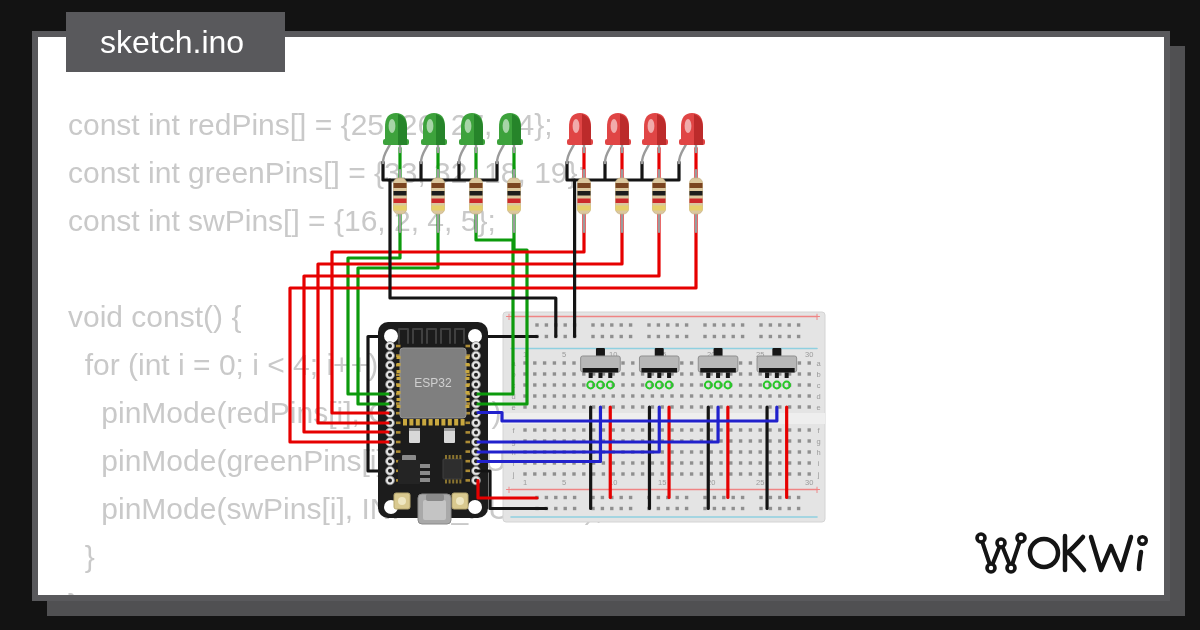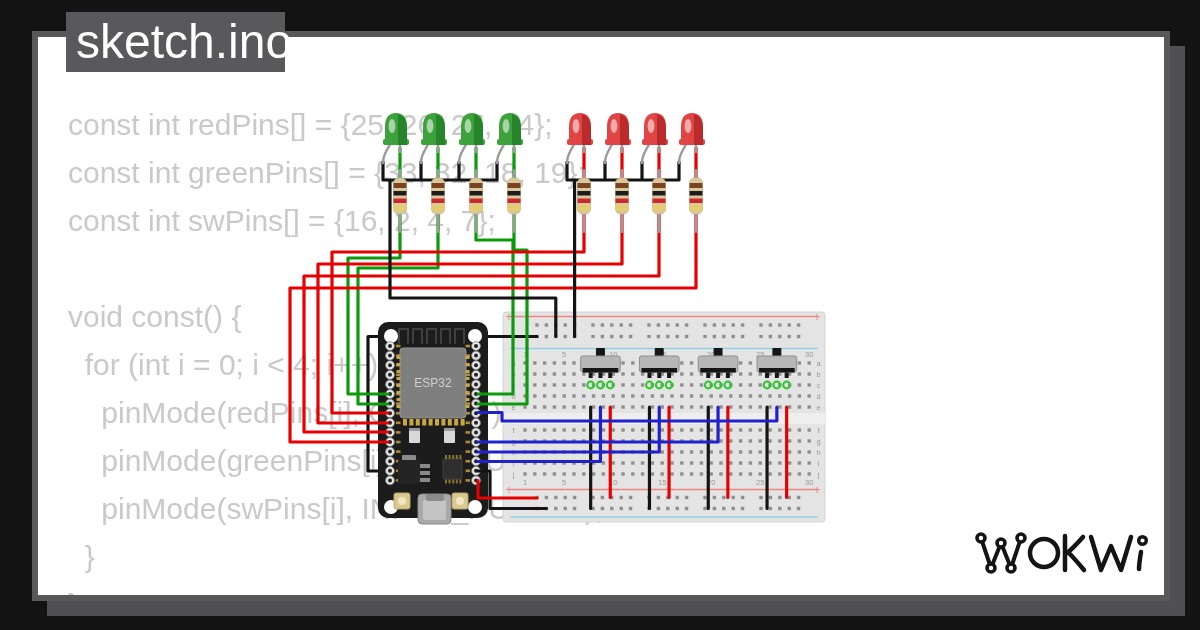--- a/index.html
+++ b/index.html
@@ -8,34 +8,34 @@
   .shadow{position:absolute;left:47px;top:46px;width:1138px;height:570px;background:#505052;}
   .card{position:absolute;left:32px;top:31px;width:1138px;height:570px;box-sizing:border-box;
         border:6px solid #59595c;background:#ffffff;overflow:hidden;}
   .canvas{position:absolute;left:-38px;top:-37px;width:1200px;height:630px;}
   #code{position:absolute;left:0;top:0;width:1200px;height:630px;}
   .code-line{position:absolute;white-space:pre;font-size:30px;color:#c9c9c9;
              font-family:"Liberation Sans","DejaVu Sans",sans-serif;}
   #circuit{position:absolute;left:0;top:0;}
   #circuit text{font-family:"Liberation Sans","DejaVu Sans",sans-serif;}
   .tab{position:absolute;left:66px;top:12px;width:219px;height:60px;background:#59595c;z-index:5;}
-  .tab span{display:block;padding-left:10px;line-height:60px;font-size:48px;color:#ffffff;}
+  .tab span{display:block;padding-left:34px;line-height:60px;font-size:32px;color:#ffffff;}
   .logo{position:absolute;left:973px;top:524px;width:182px;height:56px;z-index:4;}
 </style>
 </head>
 <body>
 
 <div class="shadow"></div>
 
 <div class="card">
   <div class="canvas">
     <div id="code">
         <div class="code-line" style="top: 108px; left: 68px;">const int redPins[] = {25, 26, 27, 14};</div>
         <div class="code-line" style="top: 156px; left: 68px;">const int greenPins[] = {33, 32, 18, 19};</div>
-        <div class="code-line" style="top: 204px; left: 68px;">const int swPins[] = {16, 2, 4, 7};</div>
+        <div class="code-line" style="top: 204px; left: 68px;">const int swPins[] = {16, 2, 4, 5};</div>
         <div class="code-line" style="top: 300px; left: 68px;">void const() {</div>
         <div class="code-line" style="top: 348px; left: 68px;">  for (int i = 0; i &lt; 4; i++) {</div>
         <div class="code-line" style="top: 396px; left: 68px;">    pinMode(redPins[i], OUTPUT);</div>
         <div class="code-line" style="top: 444px; left: 68px;">    pinMode(greenPins[i], OUTPUT);</div>
         <div class="code-line" style="top: 492px; left: 68px;">    pinMode(swPins[i], INPUT_PULLUP);</div>
         <div class="code-line" style="top: 540px; left: 68px;">  }</div>
         <div class="code-line" style="top: 588px; left: 68px;">}</div>
       </div>
     <svg id="circuit" width="1200" height="630">
         <g>

